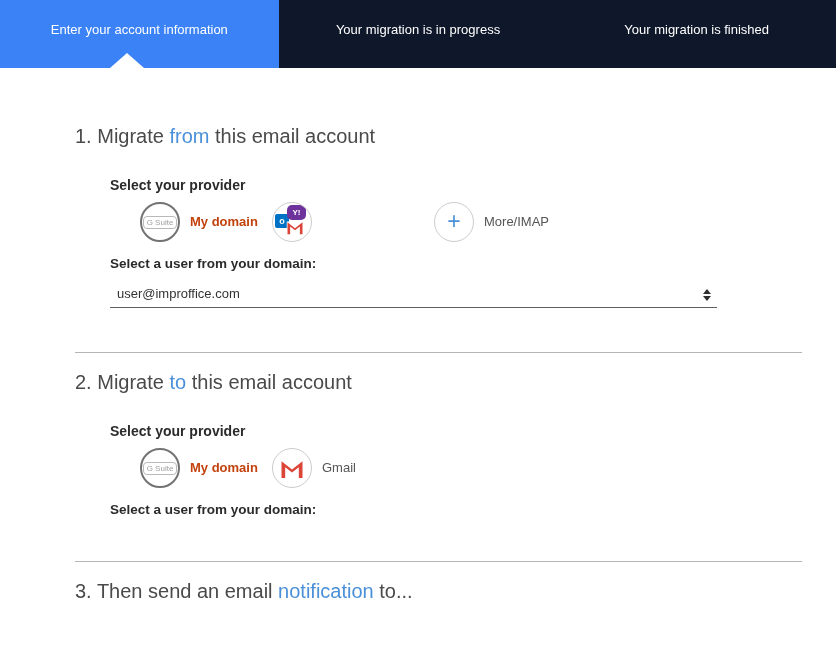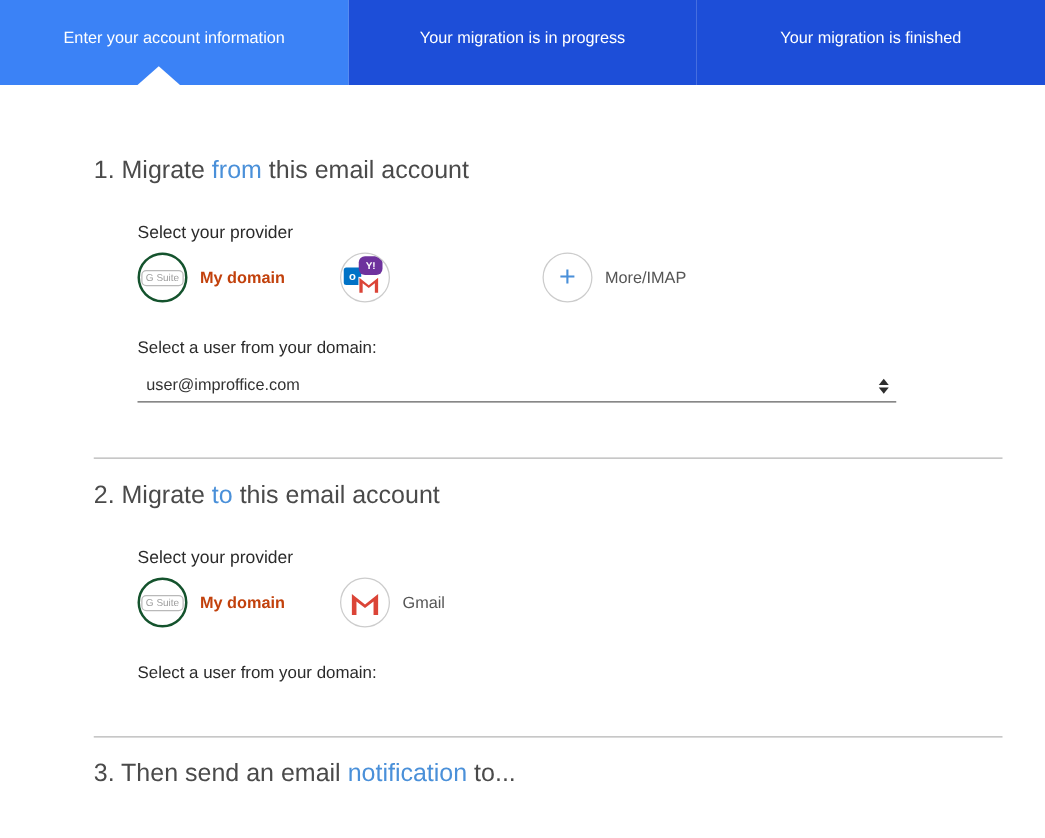--- a/index.html
+++ b/index.html
@@ -3,63 +3,63 @@
 <meta charset="utf-8">
 <style>
   * { margin:0; padding:0; box-sizing:border-box; }
   html,body { width:836px; height:670px; overflow:hidden; background:#fff;
               font-family:"Liberation Sans", sans-serif; }
 
   
   .steps { display:flex; height:68px; width:100%; }
   .tab { flex:1; display:flex; align-items:center; justify-content:center;
          color:#fff; font-size:13px; position:relative; cursor:pointer;
-         background:#1d4ed8; padding-bottom:10px; }
+         background:#0f172a; padding-bottom:10px; }
   .tab.active { background:#3b82f6; }
   .tab-arrow { position:absolute; bottom:0; left:110px; width:0; height:0;
                border-left:17px solid transparent; border-right:17px solid transparent;
                border-bottom:15px solid #fff; }
 
   
   .page { padding:0 34px 0 75px; }
   .section-title { font-size:20px; font-weight:400; color:#4a4a4a; line-height:28px; }
   .accent { color:#4a90d9; }
   .s1 .section-title { margin-top:54px; }
   .s2 .section-title, .s3 .section-title { margin-top:15px; }
 
   .section-body { margin-left:35px; }
-  .bold-label { font-size:14px; font-weight:normal; color:#2b2b2b; }
+  .bold-label { font-size:14px; font-weight:bold; color:#2b2b2b; }
   .provider-head { margin-top:27px; }
   .user-head { font-size:13.5px; }
 
   .providers { display:flex; margin-top:9px; align-items:center; }
   .provider-option { width:162px; display:flex; align-items:center; cursor:pointer; }
   .circle { width:40px; height:40px; border-radius:50%; background:#fff; flex-shrink:0;
             display:flex; align-items:center; justify-content:center; position:relative; }
-  .circle.selected { border:2px solid #14532d; }
+  .circle.selected { border:2px solid #737373;margin-left:30px; }
   .circle.light { border:1px solid #ccc; }
   .gsuite-badge { font-size:8px; color:#9e9e9e; border:1px solid #b9b9b9;
                   border-radius:4px; padding:1px 3px; white-space:nowrap; }
   .option-label { margin-left:10px; font-size:13px; color:#555; line-height:16px; }
   .option-label.bold { font-weight:bold; color:#c2410c; }
 
   
   .cluster { overflow:hidden; }
   .outlook-glyph { position:absolute; left:2px; top:11px; width:14px; height:14px;
                    background:#0072c6; border-radius:2px; color:#fff; font-size:9px;
                    font-weight:bold; display:flex; align-items:center; justify-content:center; }
   .yahoo-glyph { position:absolute; left:14px; top:2px; width:19px; height:15px;
                  background:#6e329d; border-radius:5px; color:#fff; font-size:8px;
                  font-weight:bold; display:flex; align-items:center; justify-content:center; }
   .gmail-small { position:absolute; left:12px; top:17px; }
   .plus-glyph { color:#4a90d9; font-size:23px; font-weight:400; line-height:1;
                 margin-top:-2px; }
 
   
-  .user-label { margin-top:28px; }
+  .user-label { margin-top:14px; }
   .select-control { margin-top:11px; width:607px; border-bottom:1px solid #606060;
                     padding:4px 4px 6px 7px; display:flex; justify-content:space-between;
                     align-items:flex-end; font-size:13px; color:#333; cursor:pointer; }
   .spinner { display:flex; flex-direction:column; align-items:center; margin-right:2px; }
   .spin-up { width:0; height:0; border-left:4px solid transparent;
              border-right:4px solid transparent; border-bottom:5px solid #2e2e2e;
              margin-bottom:2px; }
   .spin-down { width:0; height:0; border-left:4px solid transparent;
                border-right:4px solid transparent; border-top:5px solid #2e2e2e; }
 

